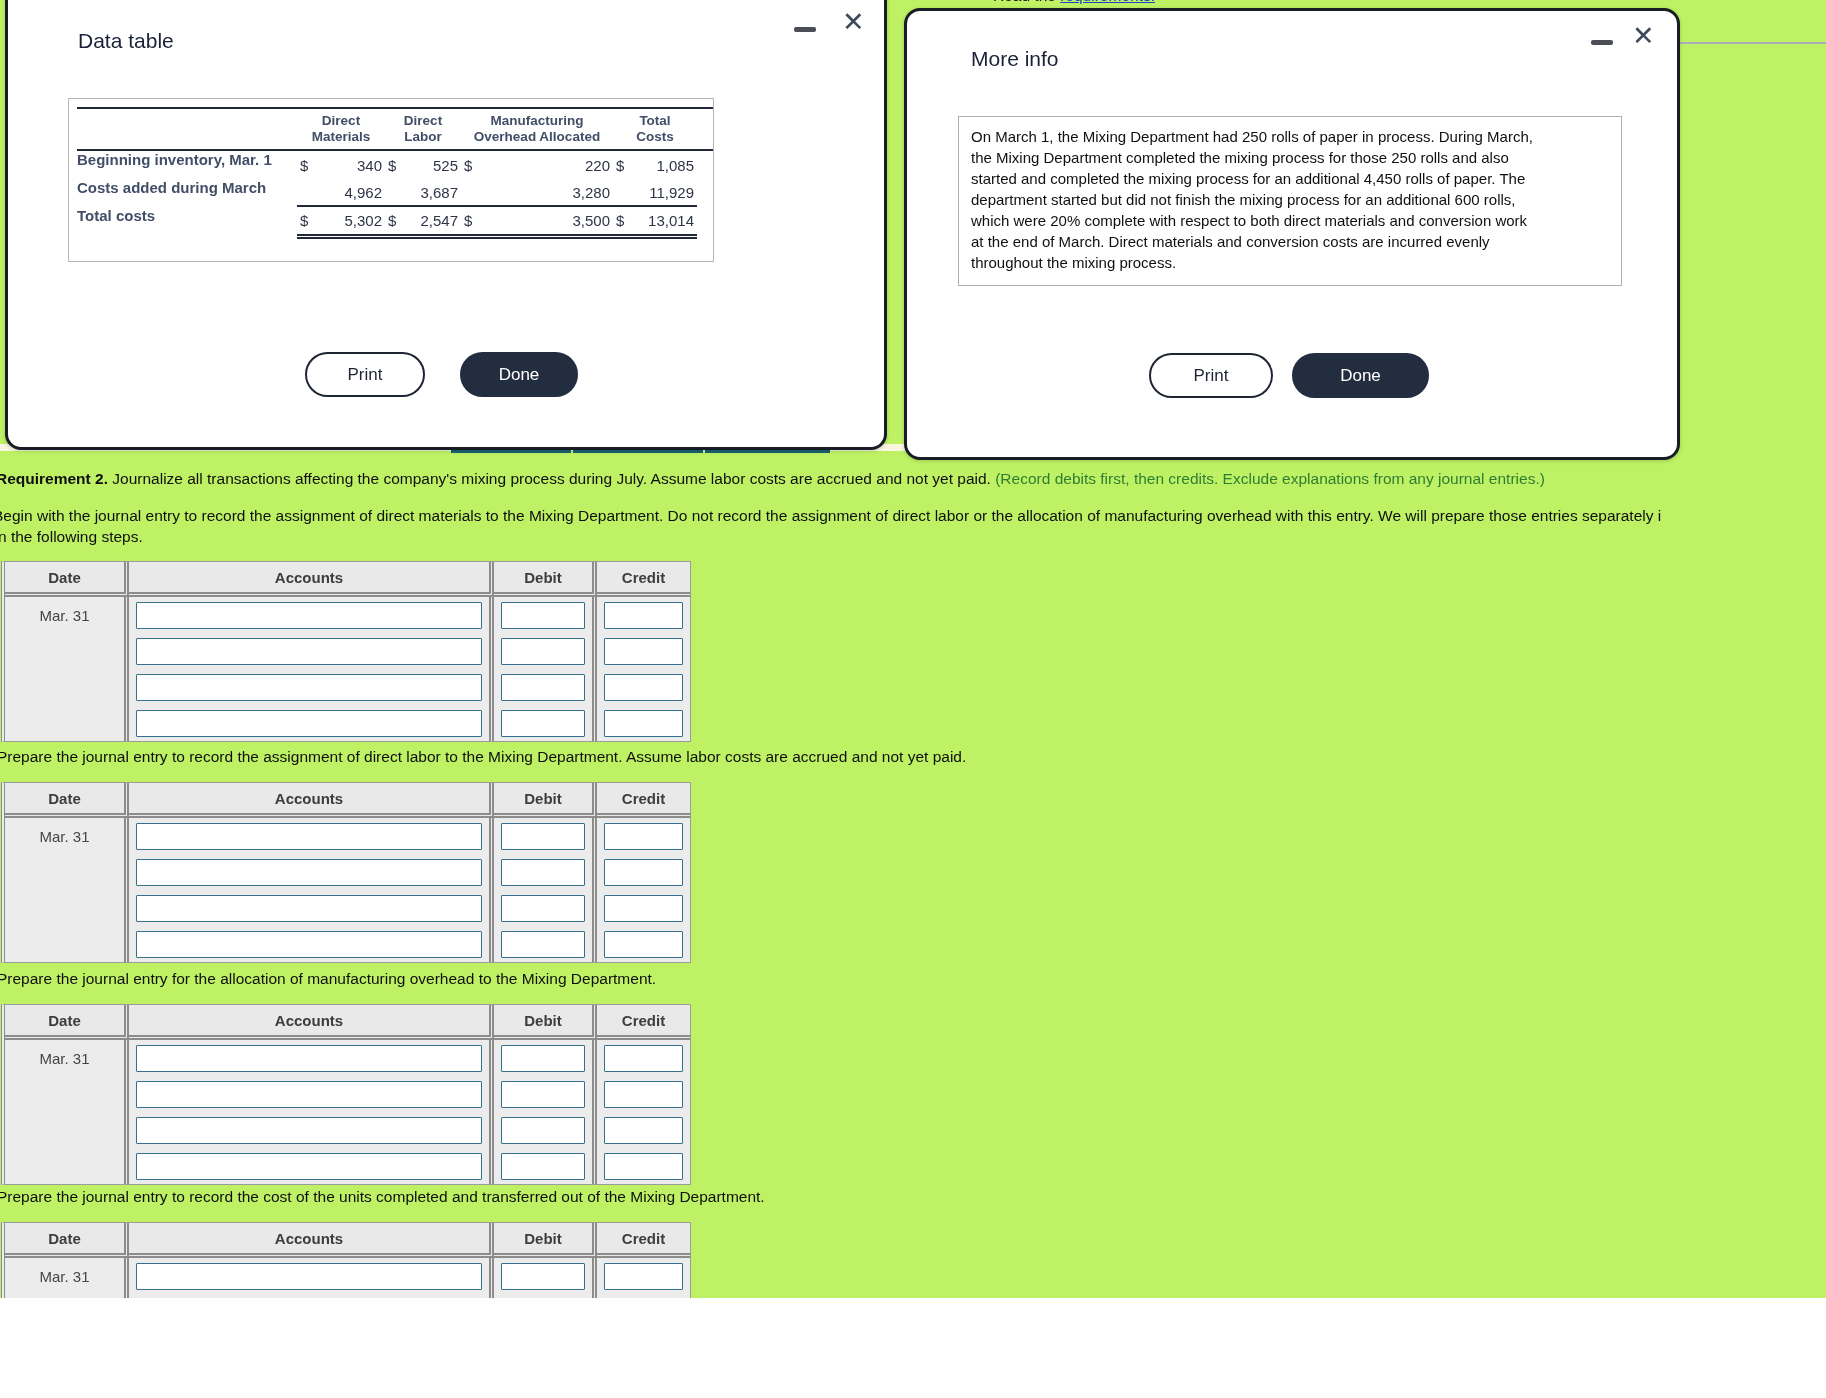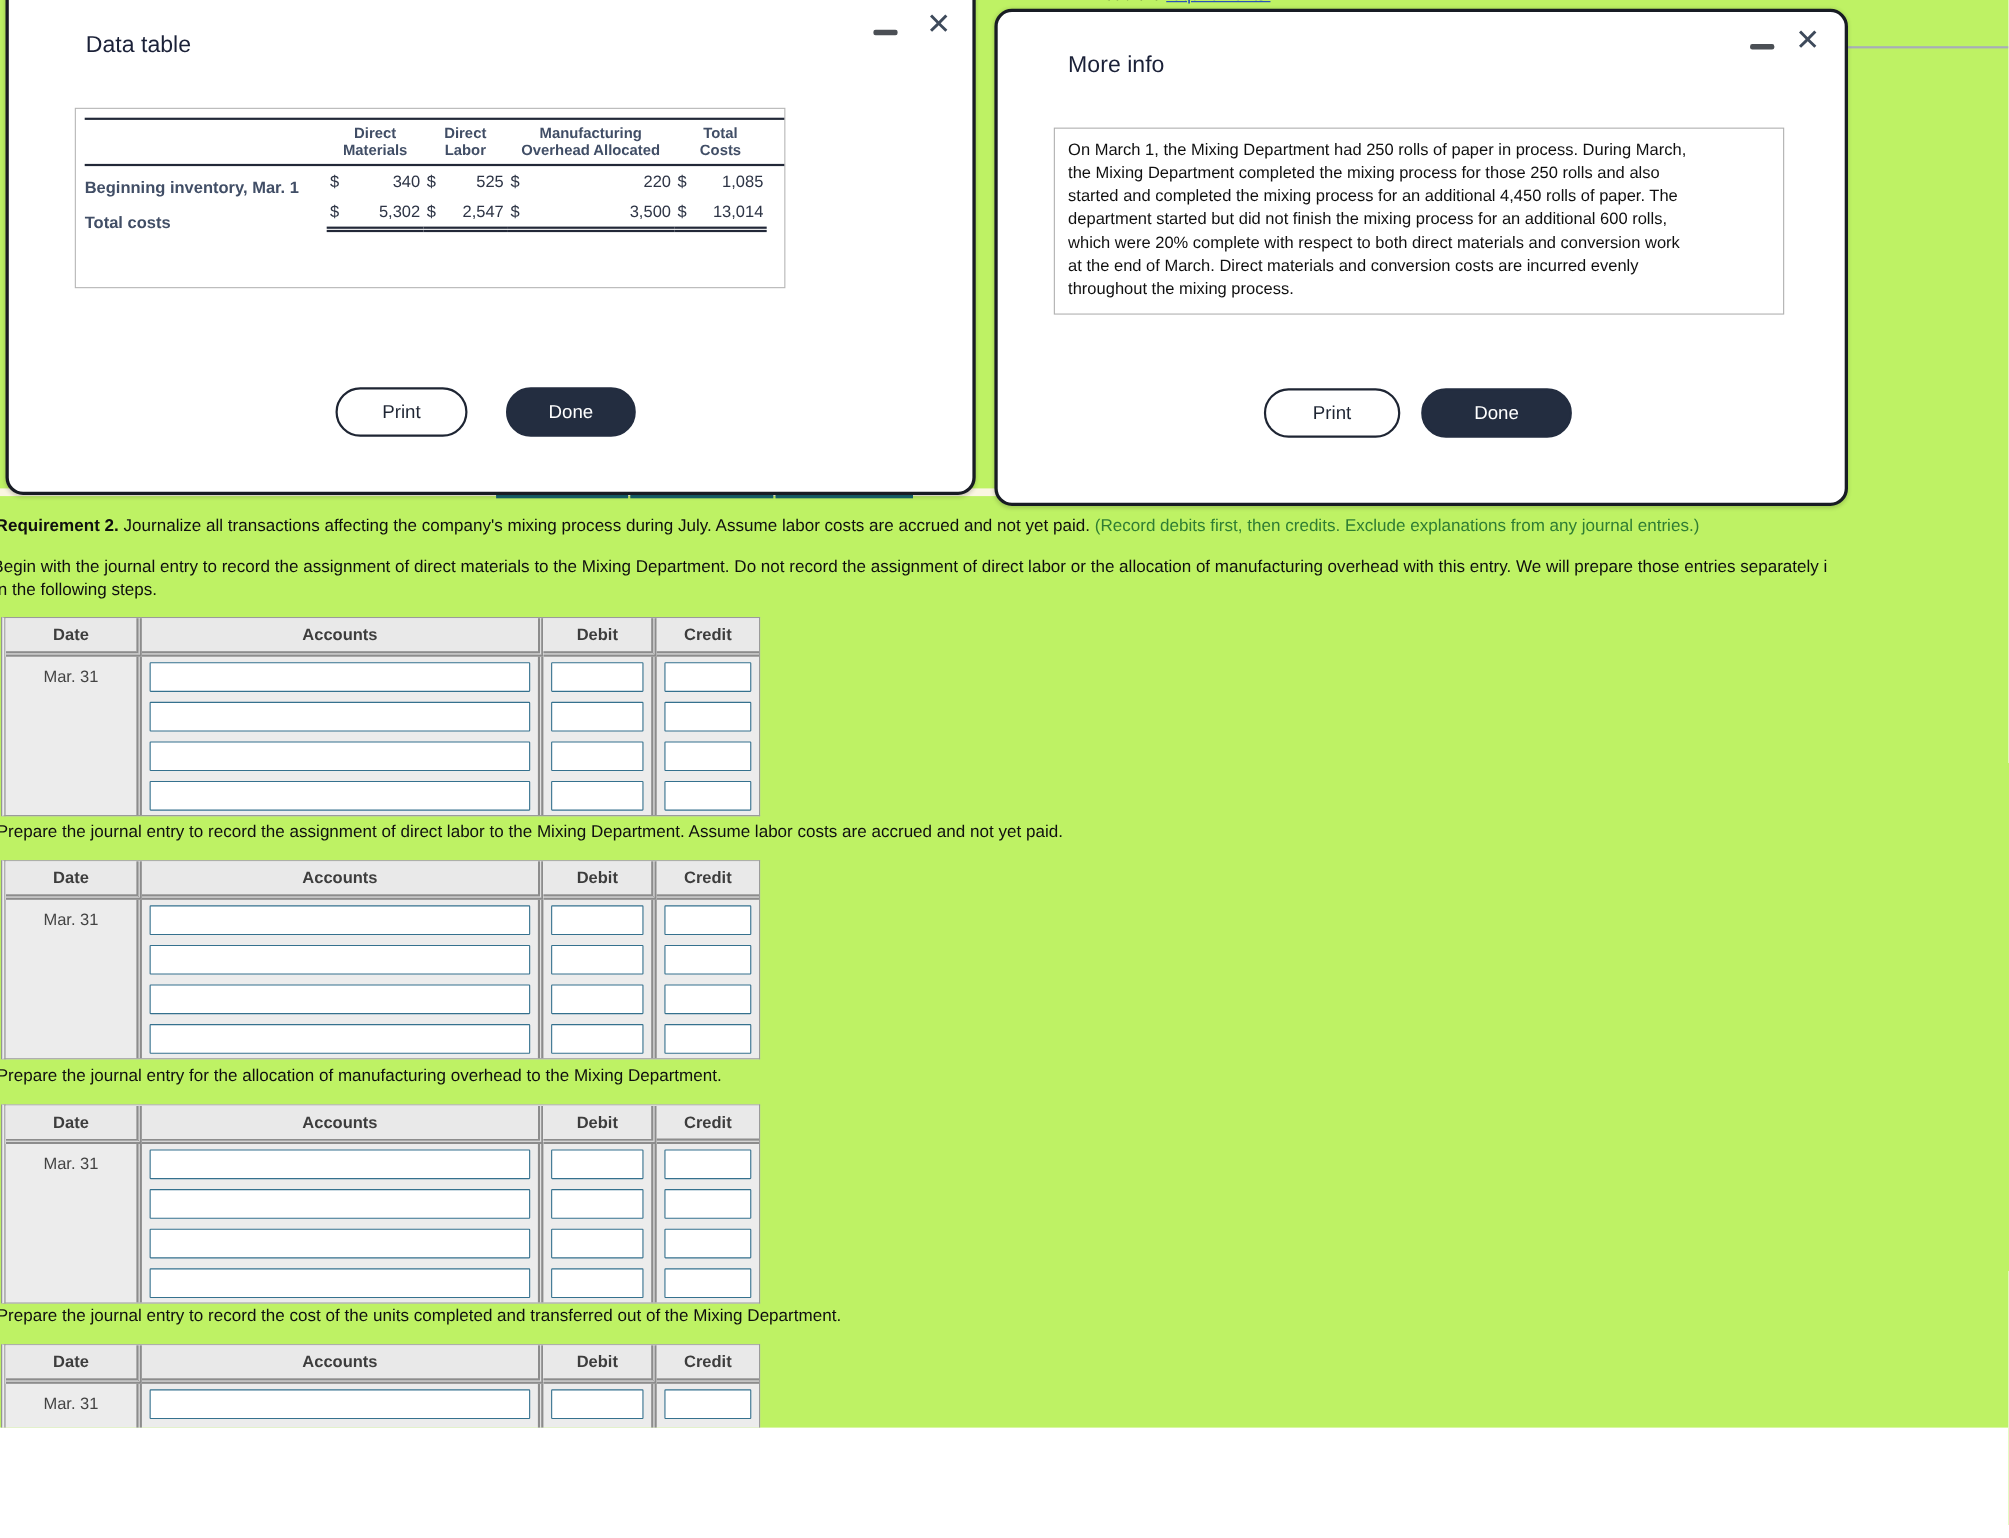--- a/index.html
+++ b/index.html
@@ -33,21 +33,21 @@
   .btn-outline{background:#fff;border:2.5px solid #1e2533;color:#1e2533;}
   .btn-dark{background:#232d40;border:2.5px solid #232d40;color:#fff;}
   #dlg1 .btn-outline{left:297px;top:365px;width:120px;}
   #dlg1 .btn-dark{left:452px;top:365px;width:118px;}
   #dlg2 .btn-outline{left:242px;top:342px;width:124px;}
   #dlg2 .btn-dark{left:385px;top:342px;width:137px;}
 
   
   .cost-box{position:absolute;left:60px;top:111px;width:636px;height:148px;border:1px solid #b6b6b6;
             padding:8px 0 6px 8px;box-sizing:content-box;}
-  .crow{display:flex;align-items:flex-end;height:28px;}
+  .crow{display:flex;align-items:flex-start;height:28px;}
   .crow.chead{height:40px;border-top:2px solid #222838;border-bottom:2px solid #222838;}
   .clabel{width:220px;font-weight:bold;color:#414e66;font-size:15px;}
   .cv{display:flex;justify-content:space-between;align-items:center;height:100%;
       padding:0 3px;box-sizing:border-box;font-size:15px;color:#2e3546;}
   .cv1{width:88px}.cv2{width:76px}.cv3{width:152px}.cv4{width:84px}
   .hcell{flex-direction:column;justify-content:center;font-weight:bold;color:#414e66;
          font-size:13.5px;line-height:16px;text-align:center;}
   .r2 .cv{border-bottom:2px solid #222838;}
   .r3 .cv{border-bottom:5px double #222838;}
   .r3{height:32px;}
@@ -138,20 +138,39 @@
         <div class="cv cv3">
             <span class="cur">$</span>
             <span class="amt">220</span>
           </div>
         <div class="cv cv4">
             <span class="cur">$</span>
             <span class="amt">1,085</span>
           </div>
       </div>
 
+      <div class="crow r2">
+        <div class="clabel">Costs added during March</div>
+        <div class="cv cv1">
+            <span class="cur"></span>
+            <span class="amt">4,962</span>
+          </div>
+        <div class="cv cv2">
+            <span class="cur"></span>
+            <span class="amt">3,687</span>
+          </div>
+        <div class="cv cv3">
+            <span class="cur"></span>
+            <span class="amt">3,280</span>
+          </div>
+        <div class="cv cv4">
+            <span class="cur"></span>
+            <span class="amt">11,929</span>
+          </div>
+      </div>
 
       <div class="crow r3">
         <div class="clabel">Total costs</div>
         <div class="cv cv1">
             <span class="cur">$</span>
             <span class="amt">5,302</span>
           </div>
         <div class="cv cv2">
             <span class="cur">$</span>
             <span class="amt">2,547</span>

